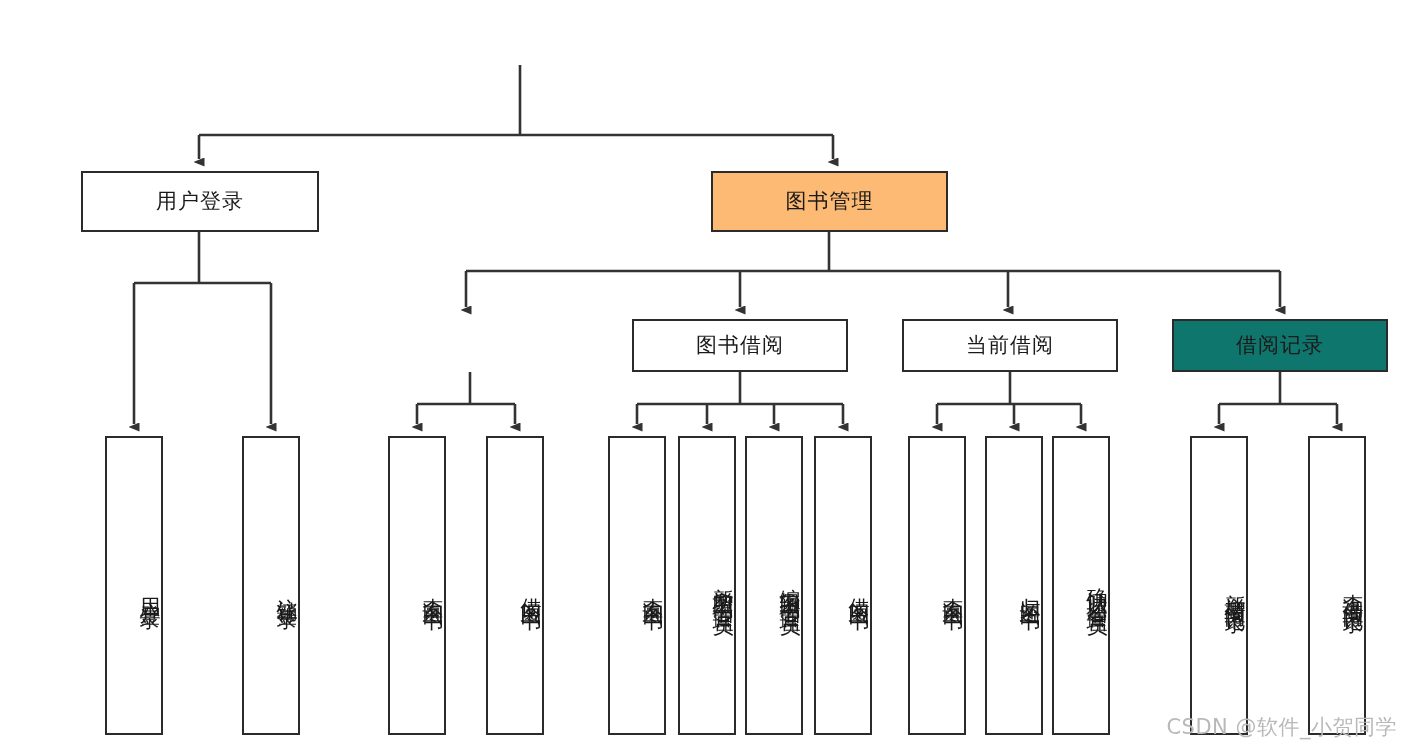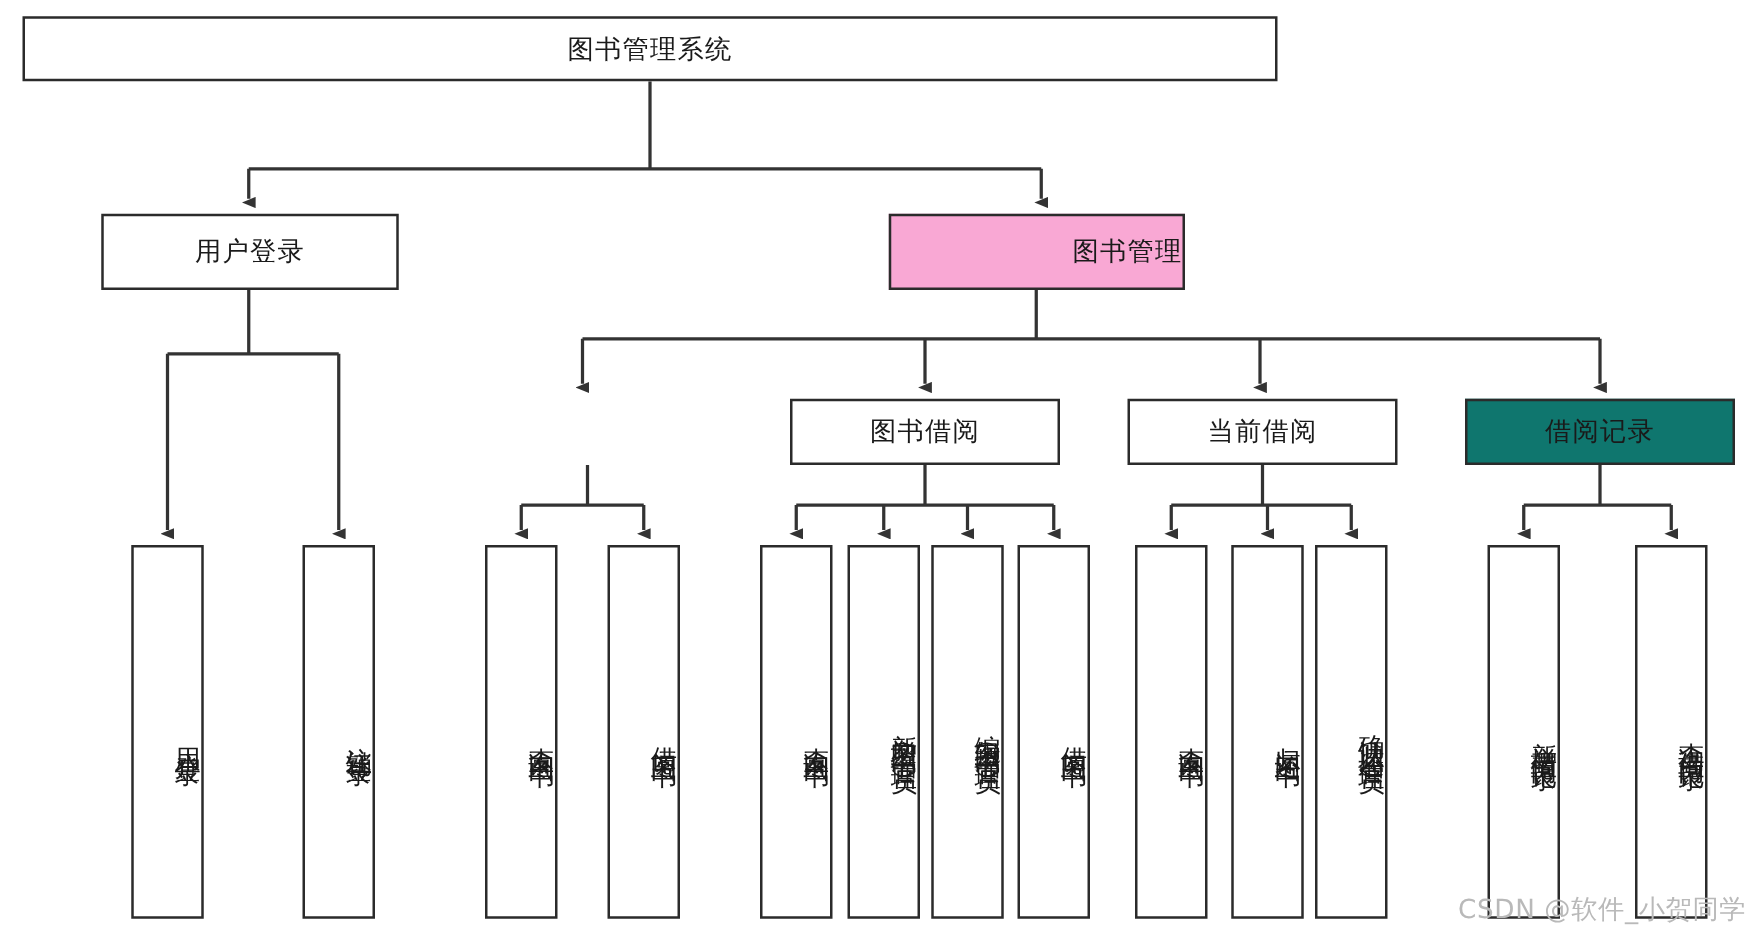--- a/index.html
+++ b/index.html
@@ -120,28 +120,25 @@
       <path d="M1014,404 L1014,424" marker-end="url(#arrow)"></path>
       <path d="M1081,404 L1081,424" marker-end="url(#arrow)"></path>
 
       <path d="M1280,372 L1280,404"></path>
       <path d="M1219,404 L1337,404"></path>
       <path d="M1219,404 L1219,424" marker-end="url(#arrow)"></path>
       <path d="M1337,404 L1337,424" marker-end="url(#arrow)"></path>
     </g>
   </svg>
 
-  <div class="node horizontal" style="left: 18px; top: 13px; width: 1004px; height: 52px; border-color: rgb(43, 43, 43); background: rgb(255, 255, 255); color: rgb(26, 26, 26);">
-    <span class="node-label">图书管理系统</span>
-  </div>
 
   <div class="node horizontal" style="left: 81px; top: 171px; width: 238px; height: 61px; border-color: rgb(43, 43, 43); background: rgb(255, 255, 255); color: rgb(26, 26, 26);">
     <span class="node-label">用户登录</span>
   </div>
-  <div class="node horizontal" style="left: 711px; top: 171px; width: 237px; height: 61px; border-color: rgb(43, 43, 43); background: #f9a8d4; color: rgb(26, 26, 26); justify-content: flex-end;">
+  <div class="node horizontal" style="left: 711px; top: 171px; width: 237px; height: 61px; border-color: rgb(43, 43, 43); background: #fdba74; color: rgb(26, 26, 26);">
     <span class="node-label">图书管理</span>
   </div>
 
   <div class="node horizontal" style="left: 632px; top: 319px; width: 216px; height: 53px; border-color: rgb(43, 43, 43); background: rgb(255, 255, 255); color: rgb(26, 26, 26);">
     <span class="node-label">图书借阅</span>
   </div>
   <div class="node horizontal" style="left: 902px; top: 319px; width: 216px; height: 53px; border-color: rgb(43, 43, 43); background: rgb(255, 255, 255); color: rgb(26, 26, 26);">
     <span class="node-label">当前借阅</span>
   </div>
   <div class="node horizontal" style="left: 1172px; top: 319px; width: 216px; height: 53px; border-color: rgb(43, 43, 43); background: #0f766e; color: rgb(26, 26, 26);">

